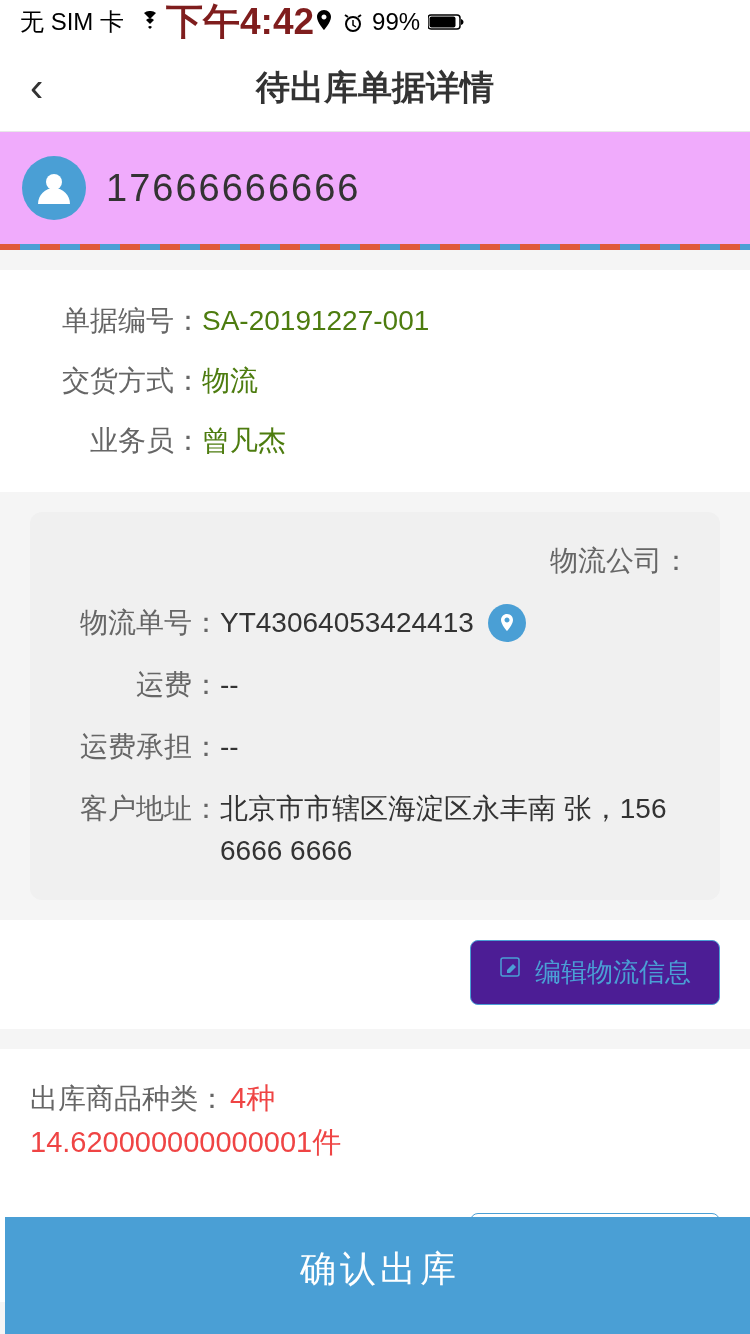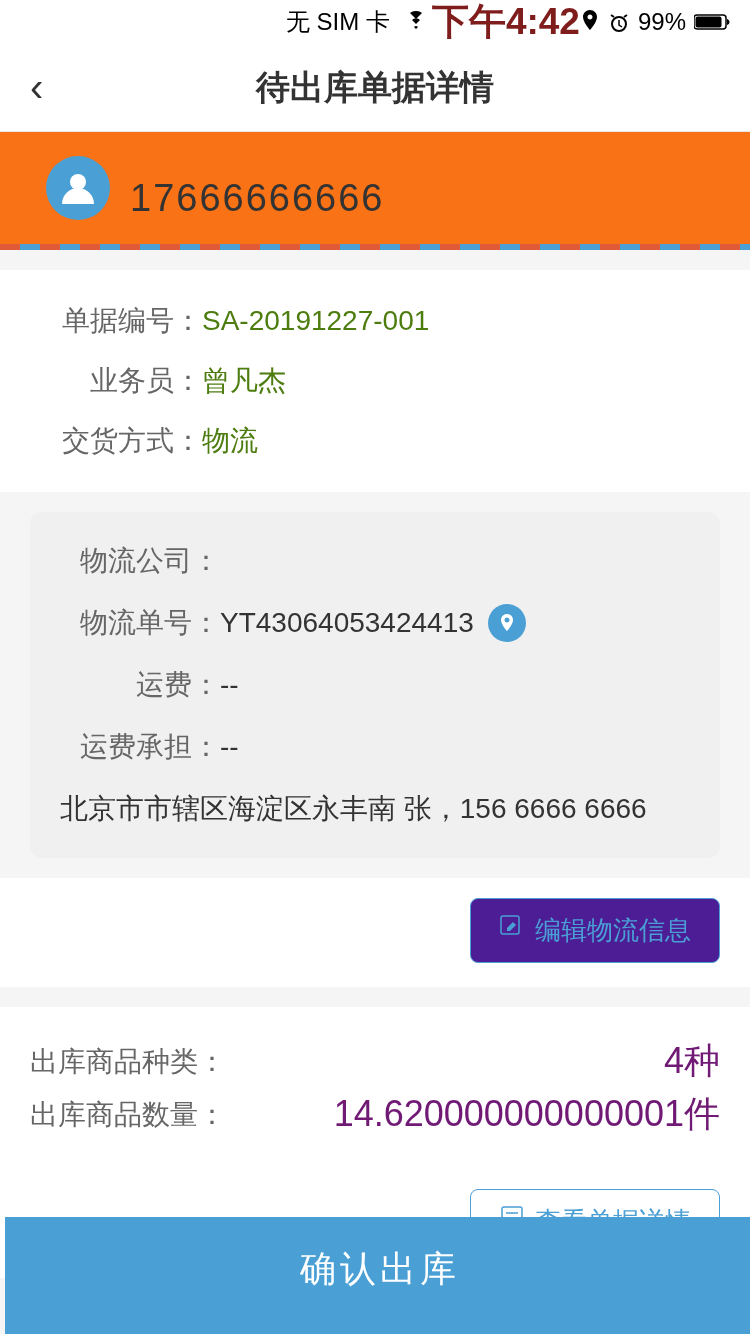--- a/index.html
+++ b/index.html
@@ -13,21 +13,21 @@
       color: #333;
       position: relative;
     }
 
     
     .status-bar {
       height: 44px;
       background: #fff;
       display: flex;
       align-items: center;
-      justify-content: flex-end;
+      justify-content: flex-start;
       padding: 0 20px;
       font-size: 26px;
       font-weight: 500;
     }
     .status-bar-left {
       display: flex;
       align-items: center;
       gap: 10px;
       font-size: 24px;
       color: #000;
@@ -65,24 +65,24 @@
       position: absolute;
       left: 50%;
       transform: translateX(-50%);
       font-size: 34px;
       font-weight: 600;
       color: #333;
     }
 
     
     .customer-header {
-      background: #f97316;
-      padding: 24px 46px;
-      display: flex;
-      align-items: flex-end;
+      background: #f0abfc;
+      padding: 24px 22px;
+      display: flex;
+      align-items: center;
       gap: 20px;
     }
     .customer-avatar {
       width: 64px;
       height: 64px;
       border-radius: 50%;
       background: #4a9fd5;
       display: flex;
       align-items: center;
       justify-content: center;
@@ -144,20 +144,21 @@
       background: #f0f0f0;
       border-radius: 12px;
       margin: 20px 30px;
       padding: 28px 30px;
     }
     .logistics-row {
       display: flex;
       align-items: flex-start;
       margin-bottom: 20px;
       line-height: 1.5;
+      justify-content: flex-end;
     }
     .logistics-row:last-child { margin-bottom: 0; }
     .logistics-label {
       color: #666;
       font-size: 28px;
       white-space: nowrap;
       min-width: 160px;
       text-align: right;
     }
     .logistics-value {
@@ -214,24 +215,23 @@
       margin-bottom: 4px;
     }
     .goods-row:last-child { margin-bottom: 0; }
     .goods-label {
       color: #666;
       font-size: 28px;
       white-space: nowrap;
       min-width: 200px;
     }
     .goods-value {
-      color: #701a75;
-      font-size: 36px;
+      color: #ef4444;
+      font-size: 29px;
       flex: 1;
-      text-align: right;
     }
 
     
     .view-detail-row {
       display: flex;
       justify-content: flex-end;
       padding: 20px 30px 24px 30px;
       background: #fff;
     }
     .view-detail-btn {
@@ -321,26 +321,26 @@
   <div class="dashed-divider"></div>
 
   <div class="section-gap"></div>
 
   <div class="info-card">
     <div class="info-row">
       <span class="info-label">单据编号：</span>
       <span class="info-value">SA-20191227-001</span>
     </div>
     <div class="info-row">
+      <span class="info-label">交货方式：</span>
+      <span class="info-value">物流</span>
+    </div>
+    <div class="info-row">
       <span class="info-label">业务员：</span>
       <span class="info-value">曾凡杰</span>
-    </div>
-    <div class="info-row">
-      <span class="info-label">交货方式：</span>
-      <span class="info-value">物流</span>
     </div>
   </div>
 
   <div class="logistics-card">
     <div class="logistics-row">
       <span class="logistics-label">物流公司：</span>
     </div>
     <div class="logistics-row">
       <span class="logistics-label">物流单号：</span>
       <span class="logistics-value">
@@ -354,20 +354,21 @@
     </div>
     <div class="logistics-row">
       <span class="logistics-label">运费：</span>
       <span class="logistics-value">--</span>
     </div>
     <div class="logistics-row">
       <span class="logistics-label">运费承担：</span>
       <span class="logistics-value">--</span>
     </div>
     <div class="logistics-row">
+      <span class="logistics-label">客户地址：</span>
       <span class="logistics-value" style="flex-wrap:wrap;">北京市市辖区海淀区永丰南  张，156 6666 6666</span>
     </div>
   </div>
 
   <div class="edit-btn-row">
     <button class="edit-btn">
       <span class="edit-icon">
         <svg viewBox="0 0 26 26" fill="none" stroke="#4a9fd5" stroke-width="2">
           <rect x="2" y="2" width="18" height="18" rx="2" stroke="#4a9fd5" stroke-width="1.5" fill="none"></rect>
           <path d="M8 14l6-6 3 3-6 6H8v-3z" fill="#4a9fd5" stroke="none"></path>
@@ -378,21 +379,20 @@
   </div>
 
   <div class="section-gap"></div>
 
   <div class="goods-card">
     <div class="goods-row">
       <span class="goods-label">出库商品种类：</span>
       <span class="goods-value">4种</span>
     </div>
     <div class="goods-row">
-      <span class="goods-label">出库商品数量：</span>
       <span class="goods-value">14.620000000000001件</span>
     </div>
   </div>
 
   <div class="view-detail-row">
     <button class="view-detail-btn">
       <span class="list-icon">
         <svg viewBox="0 0 26 26" fill="none">
           <rect x="3" y="2" width="20" height="22" rx="2" stroke="#4a9fd5" stroke-width="1.5" fill="none"></rect>
           <line x1="7" y1="8" x2="19" y2="8" stroke="#4a9fd5" stroke-width="1.5"></line>

